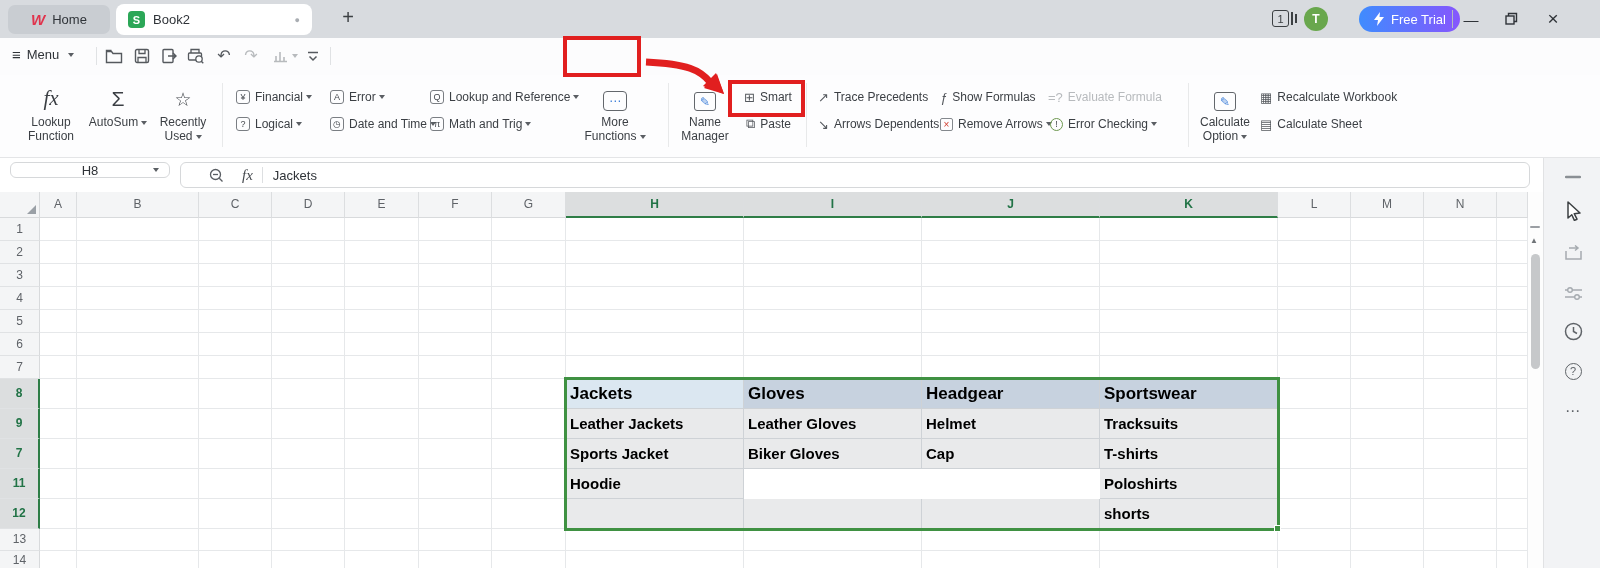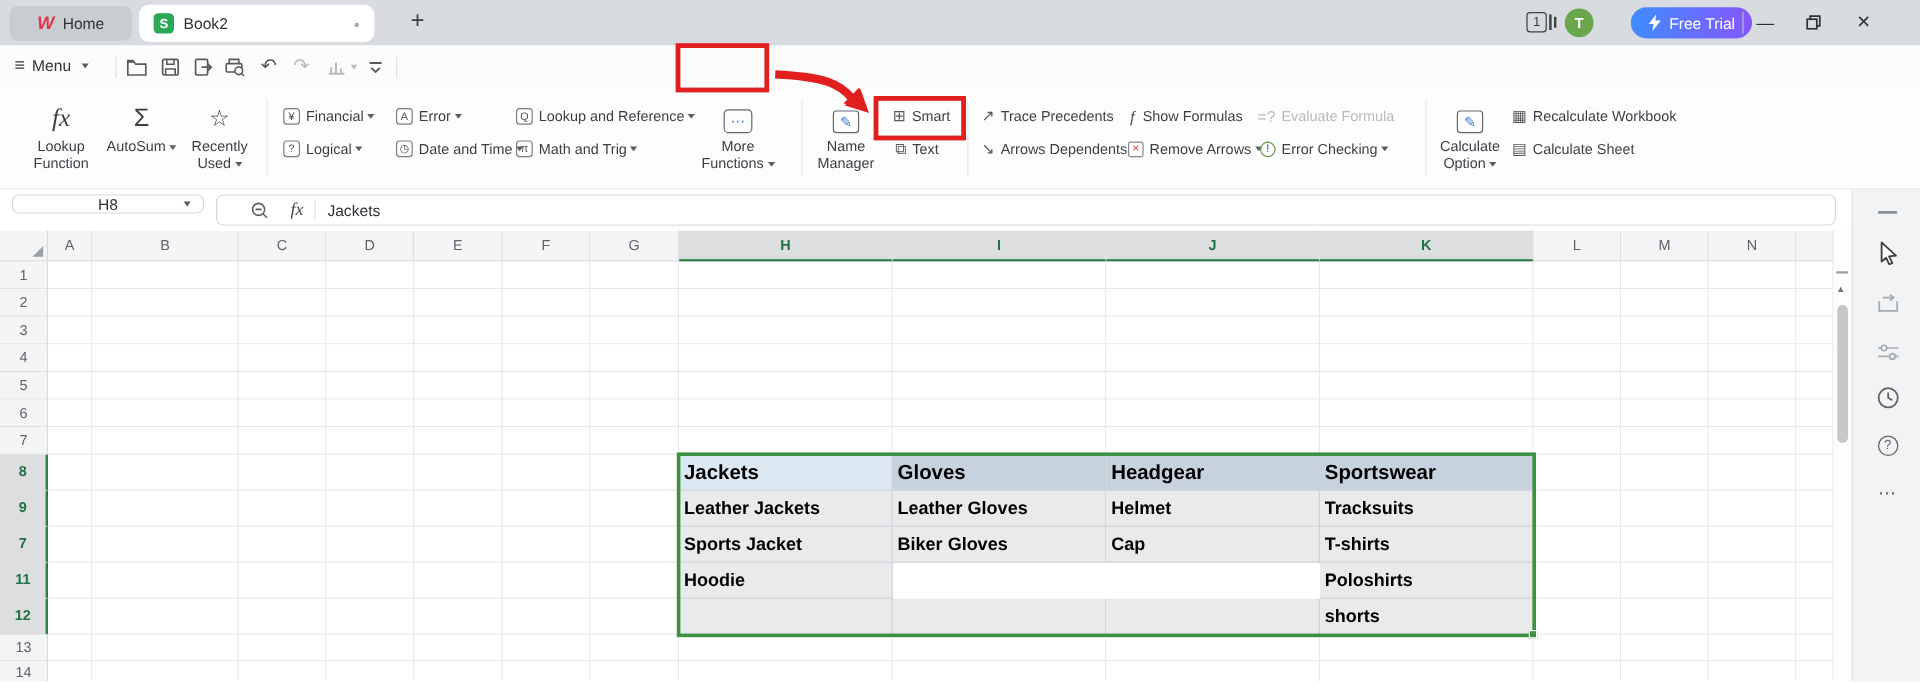--- a/index.html
+++ b/index.html
@@ -340,21 +340,21 @@
         </div>
       <div class="rbl">Name Manager</div>
     </div>
 
     <div class="ri r1" style="left:744px">
       <span class="gly">⊞</span>
       <span>Smart</span>
     </div>
     <div class="ri r2" style="left:746px">
       <span class="gly">⧉</span>
-      <span>Text</span>
+      <span>Paste</span>
     </div>
 
     <div class="gdiv" style="left:806px"></div>
 
     <div class="ri r1" style="left:818px">
       <span class="gly">↗</span>
       <span>Trace Precedents</span>
     </div>
     <div class="ri r2" style="left:818px">
       <span class="gly">↘</span>

